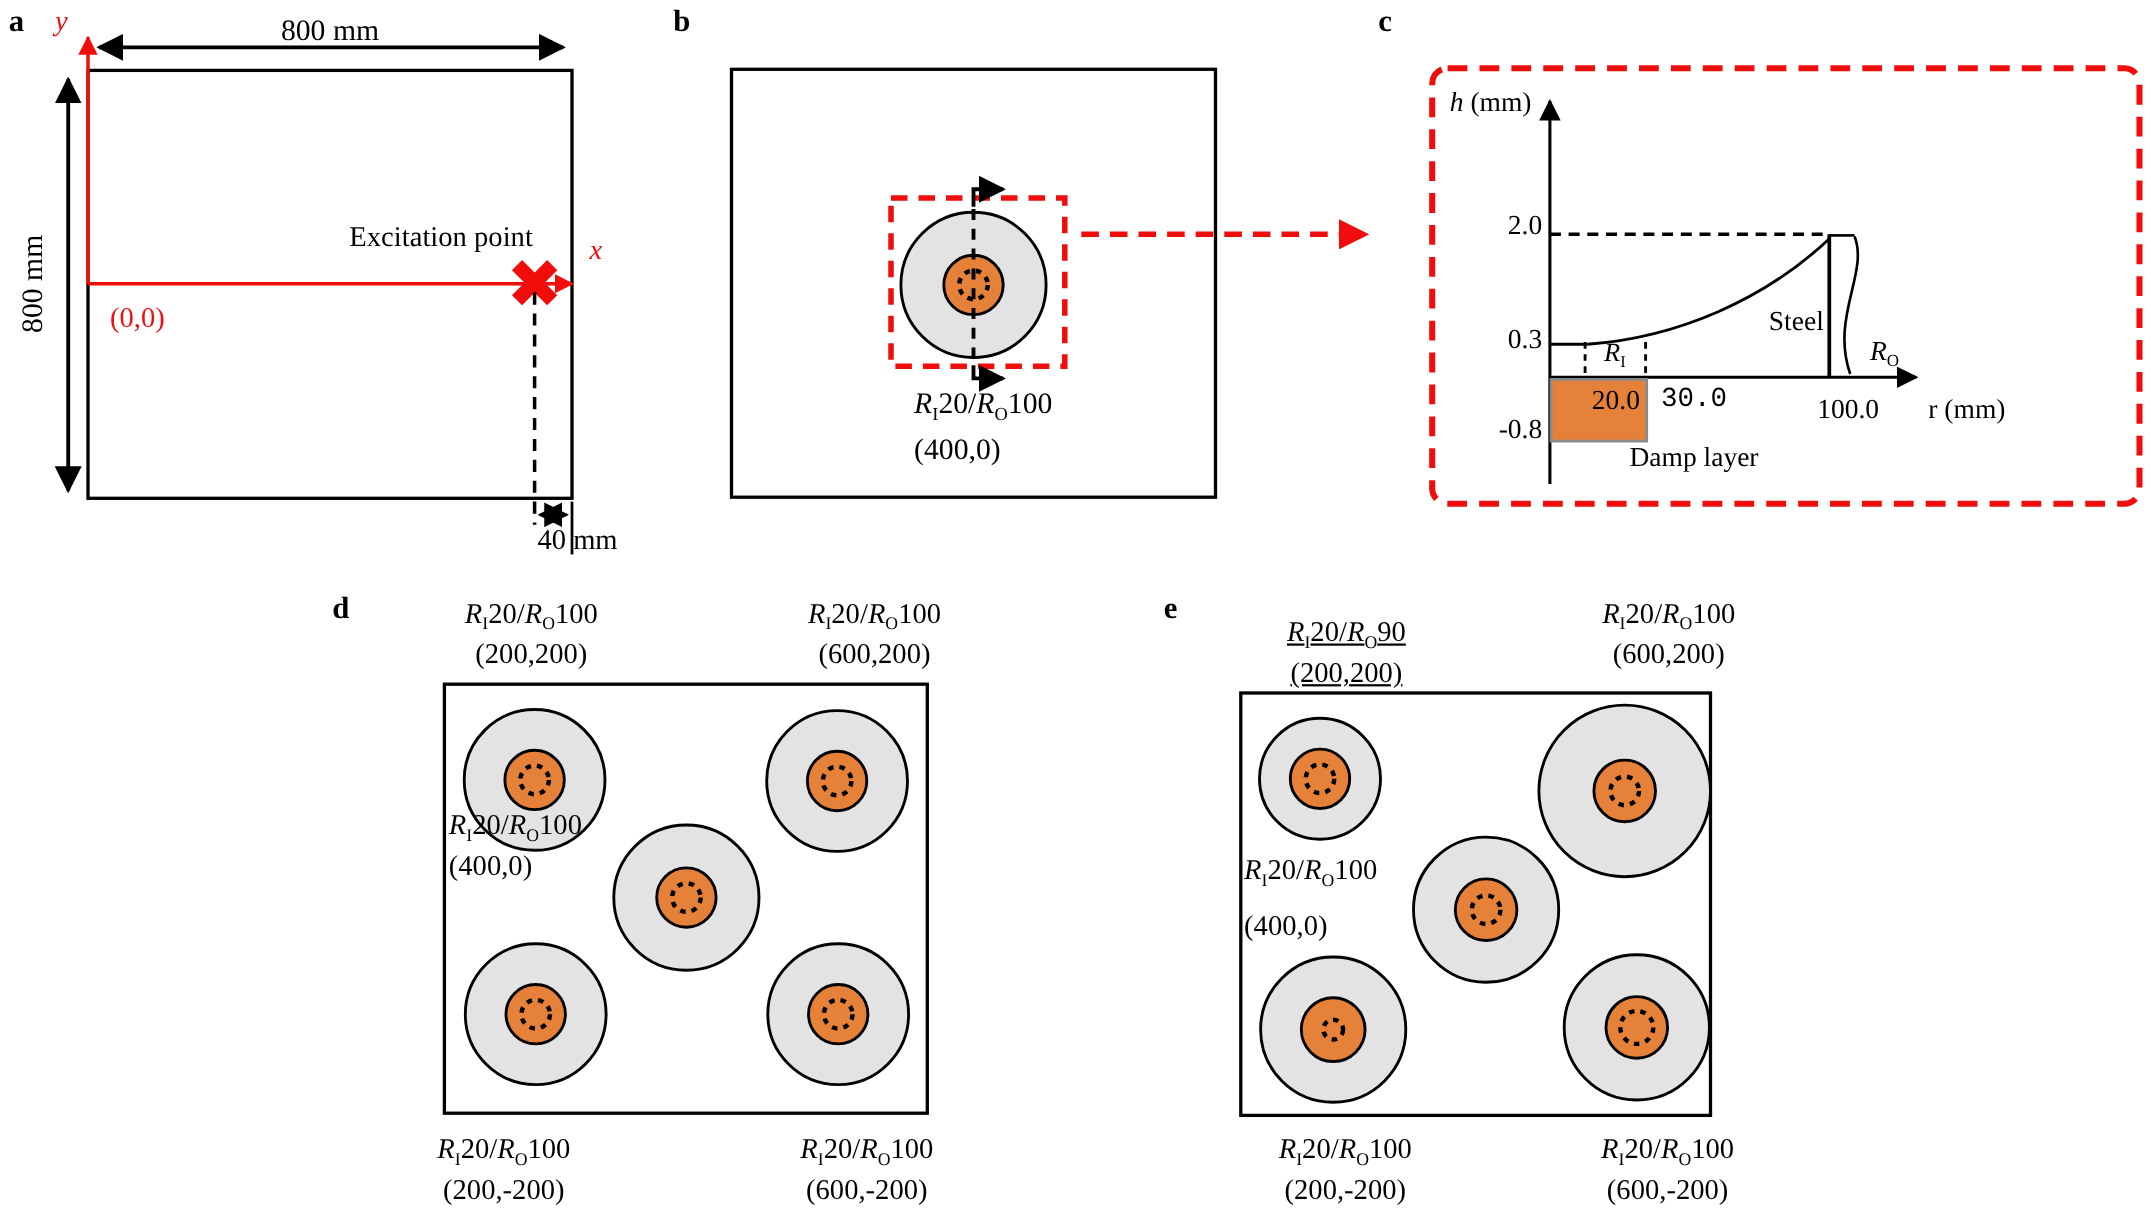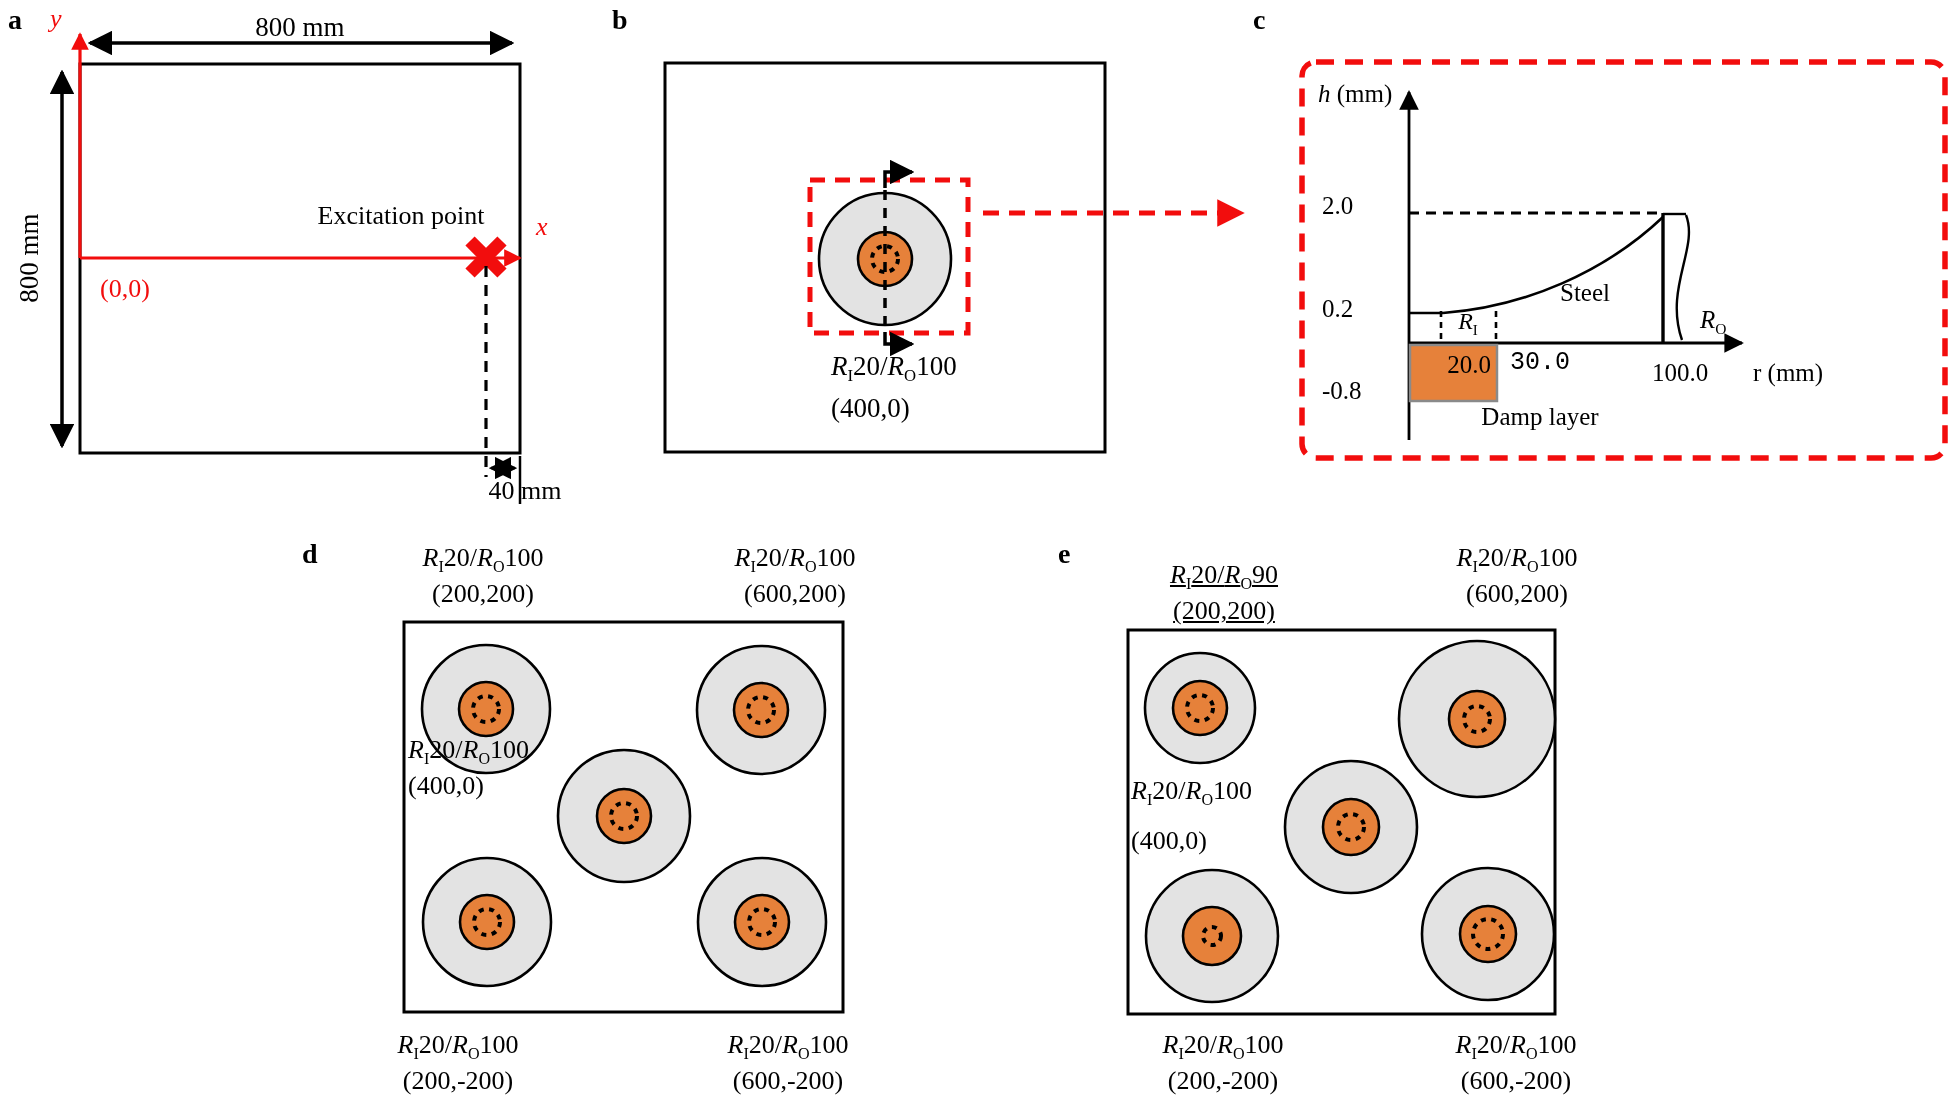--- a/index.html
+++ b/index.html
@@ -8,21 +8,21 @@
           font-family:"Liberation Serif","DejaVu Serif",serif;}
   .art{position:absolute;left:0;top:0;}
   .lbl{position:absolute;font-size:26px;color:#000;white-space:nowrap;line-height:1.15;}
   .lbl i{font-style:italic;}
   .lbl sub{font-size:0.62em;}
   .panel-letter{font-weight:bold;font-size:28px;}
   .red{color:#f20d0d;}
   .ital{font-style:italic;}
   .ctr{transform:translateX(-50%);text-align:center;}
   .rot{transform:translate(-50%,-50%) rotate(-90deg);transform-origin:center;}
-  .rt{text-align:left;}
+  .rt{text-align:right;}
   .two-line div{line-height:1.32;}
 </style>
 </head>
 <body>
 
 <div class="canvas">
 
   <svg class="art" width="1955" height="1114" viewBox="0 0 1955 1114">
     <defs>
       <marker id="mb" viewBox="0 0 10 10" refX="9" refY="5" markerWidth="7" markerHeight="7" orient="auto-start-reverse">
@@ -157,21 +157,21 @@
   <div class="lbl ctr" style="left:401px;top:201px;">Excitation point</div>
   <div class="lbl ctr" style="left:525px;top:476px;">40 mm</div>
 
   <div class="lbl panel-letter" style="left:612px;top:4px;">b</div>
   <div class="lbl" style="left:831px;top:351px;font-size:27px;"><i>R</i><sub>I</sub>20/<i>R</i><sub>O</sub>100</div>
   <div class="lbl" style="left:831px;top:393px;font-size:27px;">(400,0)</div>
 
   <div class="lbl panel-letter" style="left:1253px;top:4px;">c</div>
   <div class="lbl" style="left:1318px;top:80px;font-size:25px;"><i>h</i>&nbsp;<span>(mm)</span></div>
   <div class="lbl rt" style="left:1322px;top:192px;width:80px;font-size:25px;">2.0</div>
-  <div class="lbl rt" style="left:1322px;top:295px;width:80px;font-size:25px;">0.2</div>
+  <div class="lbl rt" style="left:1322px;top:295px;width:80px;font-size:25px;">0.3</div>
   <div class="lbl rt" style="left:1322px;top:377px;width:80px;font-size:25px;font-family:Liberation Serif, serif;">-0.8</div>
   <div class="lbl ctr" style="left:1468px;top:308px;font-size:24px;"><i>R</i><sub>I</sub></div>
   <div class="lbl ctr" style="left:1469px;top:351px;font-size:25px;">20.0</div>
   <div class="lbl" style="left:1510px;top:349px;font-size:25px;font-family:Liberation Mono, monospace;">30.0</div>
   <div class="lbl" style="left:1652px;top:359px;font-size:25px;">100.0</div>
   <div class="lbl" style="left:1753px;top:359px;font-size:25px;font-family:Liberation Serif, serif;"><span>r</span>&nbsp;<span>(mm)</span></div>
   <div class="lbl rt" style="left:1560px;top:279px;width:98px;font-size:25px;">Steel</div>
   <div class="lbl" style="left:1700px;top:306px;font-size:25px;"><i>R</i><sub>O</sub></div>
   <div class="lbl ctr" style="left:1540px;top:403px;font-size:25px;text-align:center;">Damp layer</div>
 

